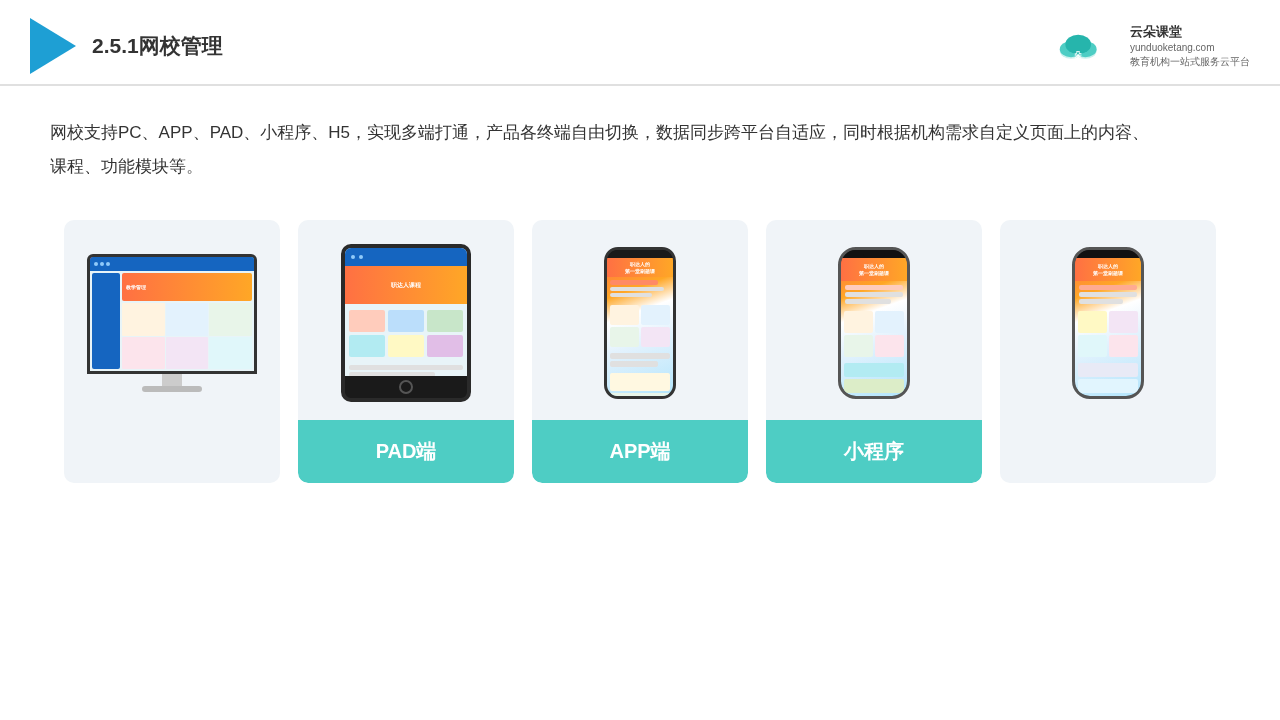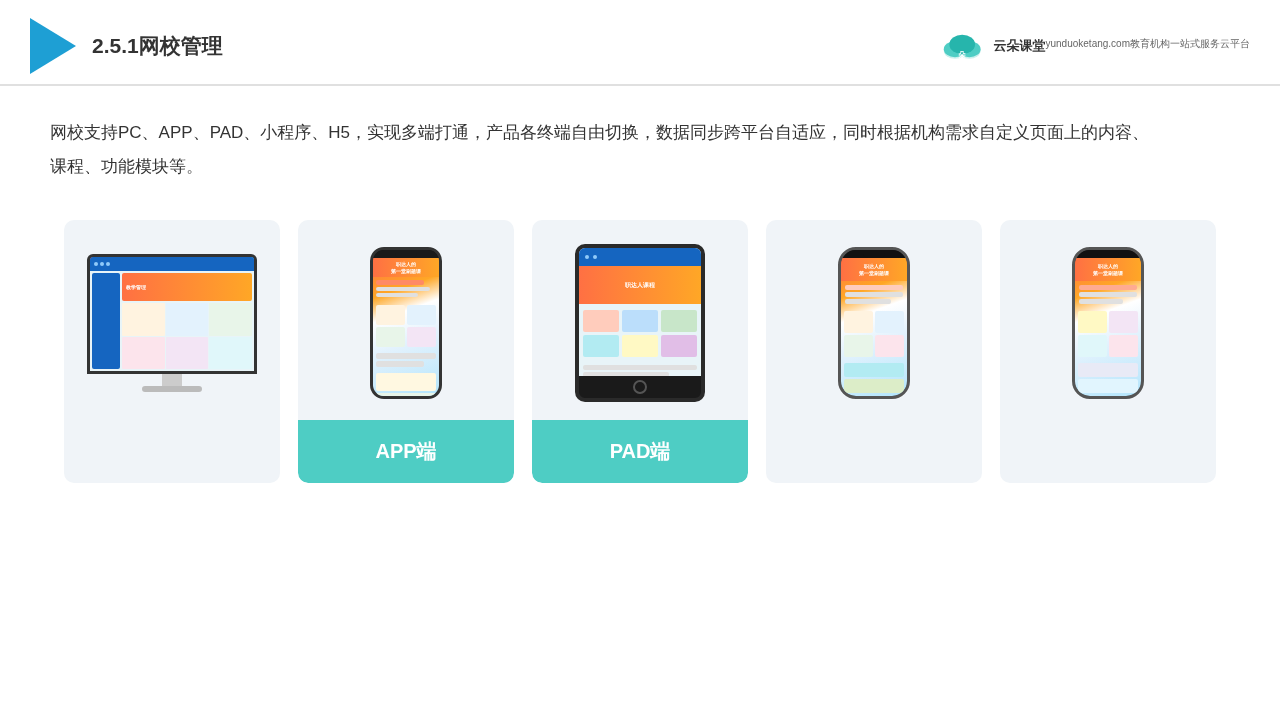--- a/index.html
+++ b/index.html
@@ -46,23 +46,25 @@
       display: flex;
       align-items: center;
       gap: 6px;
     }
     .cloud-icon-svg {
       width: 48px;
       height: 36px;
     }
     .brand-text-right {
       display: flex;
+      flex-direction: column;
       font-size: 10px;
       color: #666;
       line-height: 1.4;
+      margin-left: 21px;
     }
     .brand-name {
       font-size: 13px;
       color: #333;
       font-weight: bold;
     }
 
     
     .main-content {
       padding: 30px 50px 20px 50px;
@@ -428,57 +430,20 @@
             </div>
           </div>
           <div class="monitor-stand-neck"></div>
           <div class="monitor-stand-base"></div>
         </div>
       </div>
     </div>
 
     <div class="card">
       <div class="card-image-area">
-        <div class="phone-mock" style="width:72px; height:152px;">
-          <div class="phone-notch-bar">
-            <div class="phone-notch-bump"></div>
-          </div>
-          <div class="phone-screen">
-            <div class="phone-screen-content">
-              <div class="phone-top-banner">
-                <div class="phone-banner-text">职达人的<br>第一堂刷题课</div>
-              </div>
-              <div class="phone-content-rows">
-                <div class="phone-row phone-row-orange" style="height:5px; width:80%;"></div>
-                <div class="phone-row" style="height:4px; width:90%;"></div>
-                <div class="phone-row" style="height:4px; width:70%;"></div>
-              </div>
-              <div class="phone-cards-grid">
-                <div class="phone-card-item"></div>
-                <div class="phone-card-item blue"></div>
-                <div class="phone-card-item green"></div>
-                <div class="phone-card-item purple"></div>
-              </div>
-              <div style="padding:3px;">
-                <div style="height:6px; background:#e0e0e0; border-radius:2px; margin-bottom:2px;"></div>
-                <div style="height:6px; background:#e0e0e0; border-radius:2px; width:80%;"></div>
-              </div>
-              <div style="padding:3px 3px 0; display:flex; flex-direction:column; gap:2px;">
-                <div style="height:18px; background:#fff8e1; border-radius:2px;"></div>
-                <div style="height:18px; background:#e8f5e9; border-radius:2px;"></div>
-              </div>
-            </div>
-          </div>
-        </div>
-      </div>
-      <div class="card-label">APP端</div>
-    </div>
-
-    <div class="card">
-      <div class="card-image-area">
         <div class="tablet-mock">
           <div class="tablet-screen">
             <div class="tablet-screen-inner">
               <div class="tablet-header-bar">
                 <div class="screen-dot" style="background:#90caf9;"></div>
                 <div class="screen-dot" style="background:#90caf9;"></div>
               </div>
               <div class="tablet-banner">
                 <div class="tablet-banner-text">职达人课程</div>
               </div>
@@ -497,20 +462,57 @@
             </div>
           </div>
           <div class="tablet-home-btn"></div>
         </div>
       </div>
       <div class="card-label">PAD端</div>
     </div>
 
     <div class="card">
       <div class="card-image-area">
+        <div class="phone-mock" style="width:72px; height:152px;">
+          <div class="phone-notch-bar">
+            <div class="phone-notch-bump"></div>
+          </div>
+          <div class="phone-screen">
+            <div class="phone-screen-content">
+              <div class="phone-top-banner">
+                <div class="phone-banner-text">职达人的<br>第一堂刷题课</div>
+              </div>
+              <div class="phone-content-rows">
+                <div class="phone-row phone-row-orange" style="height:5px; width:80%;"></div>
+                <div class="phone-row" style="height:4px; width:90%;"></div>
+                <div class="phone-row" style="height:4px; width:70%;"></div>
+              </div>
+              <div class="phone-cards-grid">
+                <div class="phone-card-item"></div>
+                <div class="phone-card-item blue"></div>
+                <div class="phone-card-item green"></div>
+                <div class="phone-card-item purple"></div>
+              </div>
+              <div style="padding:3px;">
+                <div style="height:6px; background:#e0e0e0; border-radius:2px; margin-bottom:2px;"></div>
+                <div style="height:6px; background:#e0e0e0; border-radius:2px; width:80%;"></div>
+              </div>
+              <div style="padding:3px 3px 0; display:flex; flex-direction:column; gap:2px;">
+                <div style="height:18px; background:#fff8e1; border-radius:2px;"></div>
+                <div style="height:18px; background:#e8f5e9; border-radius:2px;"></div>
+              </div>
+            </div>
+          </div>
+        </div>
+      </div>
+      <div class="card-label">APP端</div>
+    </div>
+
+    <div class="card">
+      <div class="card-image-area">
         <div class="phone-mock" style="width:72px; height:152px; border-radius:18px; border-color:#555;">
           <div class="phone-notch-bar" style="background:#111; border-radius:0;">
             <div class="phone-notch-bump" style="background:#111;"></div>
           </div>
           <div class="phone-screen">
             <div class="phone-screen-content">
               <div class="phone-top-banner" style="height:42px;">
                 <div class="phone-banner-text">职达人的<br>第一堂刷题课</div>
               </div>
               <div style="padding:4px; display:flex; flex-direction:column; gap:2px;">
@@ -525,20 +527,21 @@
                 <div style="height:22px; background:#fce4ec; border-radius:2px;"></div>
               </div>
               <div style="padding:3px; display:flex; flex-direction:column; gap:2px;">
                 <div style="height:14px; background:#b2ebf2; border-radius:2px;"></div>
                 <div style="height:14px; background:#dcedc8; border-radius:2px;"></div>
               </div>
             </div>
           </div>
         </div>
       </div>
+      <div class="card-label">小程序</div>
     </div>
 
     <div class="card">
       <div class="card-image-area">
         <div class="phone-mock" style="width:72px; height:152px; border-radius:18px; border-color:#555;">
           <div class="phone-notch-bar" style="background:#111; border-radius:0;">
             <div class="phone-notch-bump" style="background:#111;"></div>
           </div>
           <div class="phone-screen">
             <div class="phone-screen-content">

